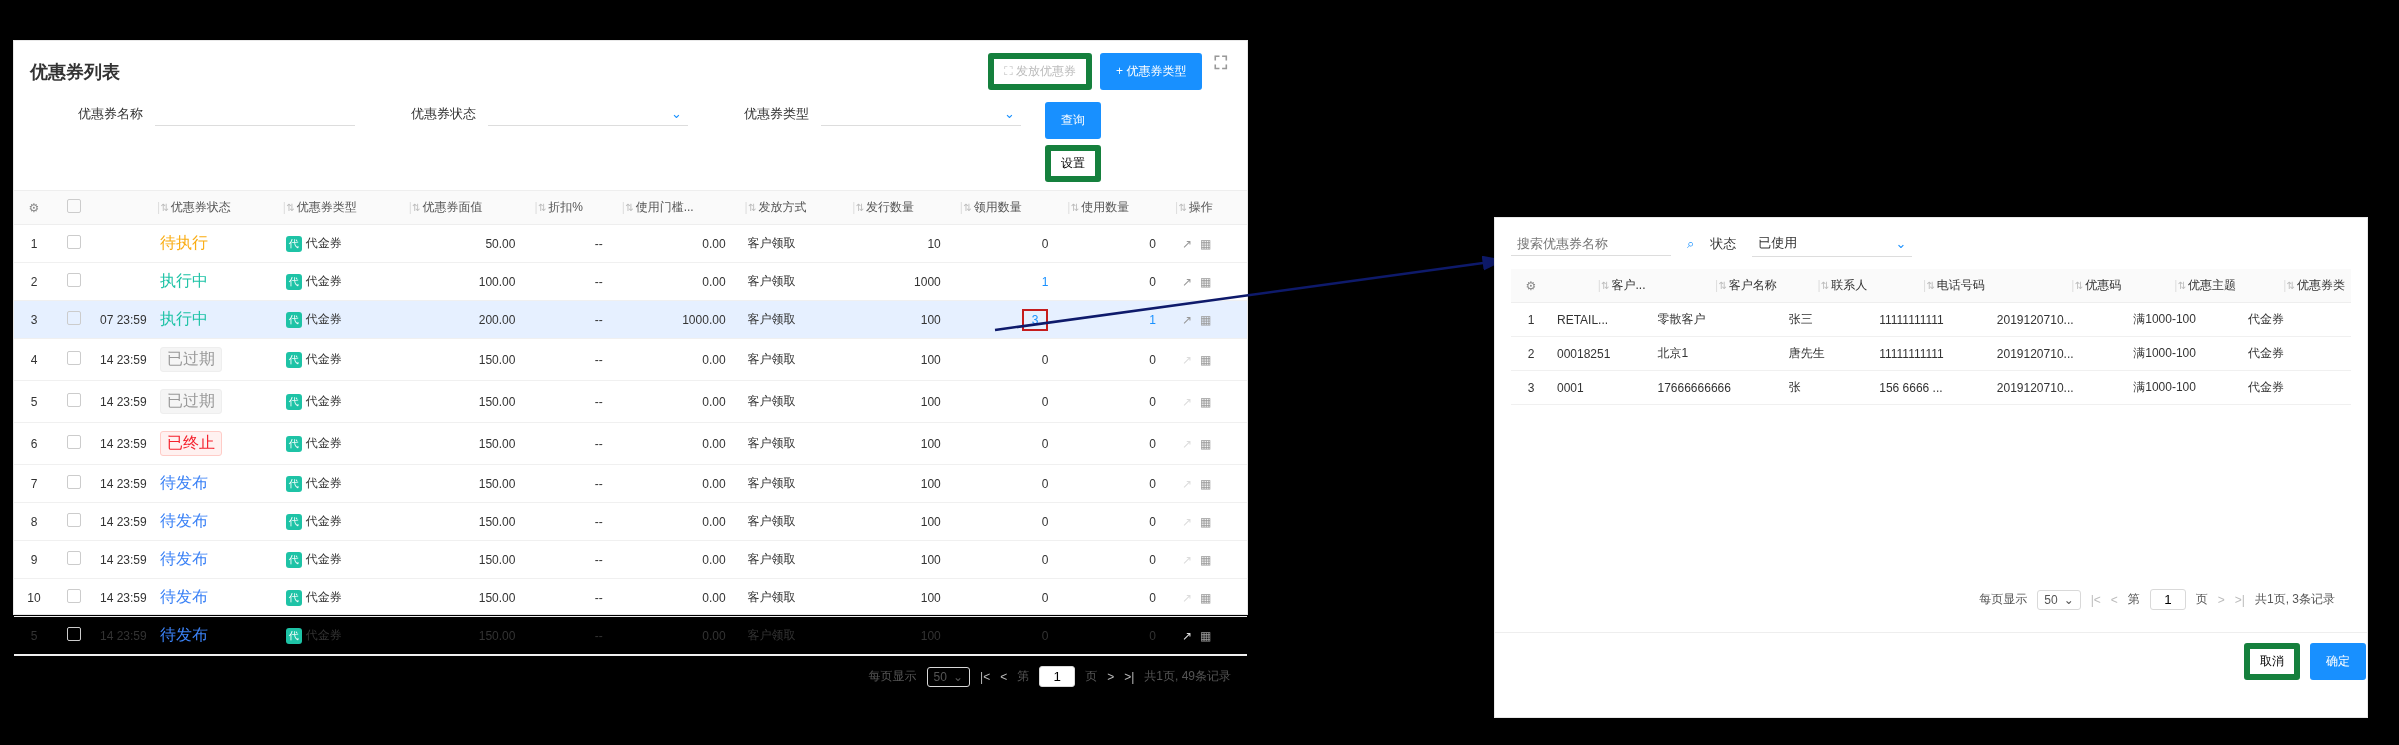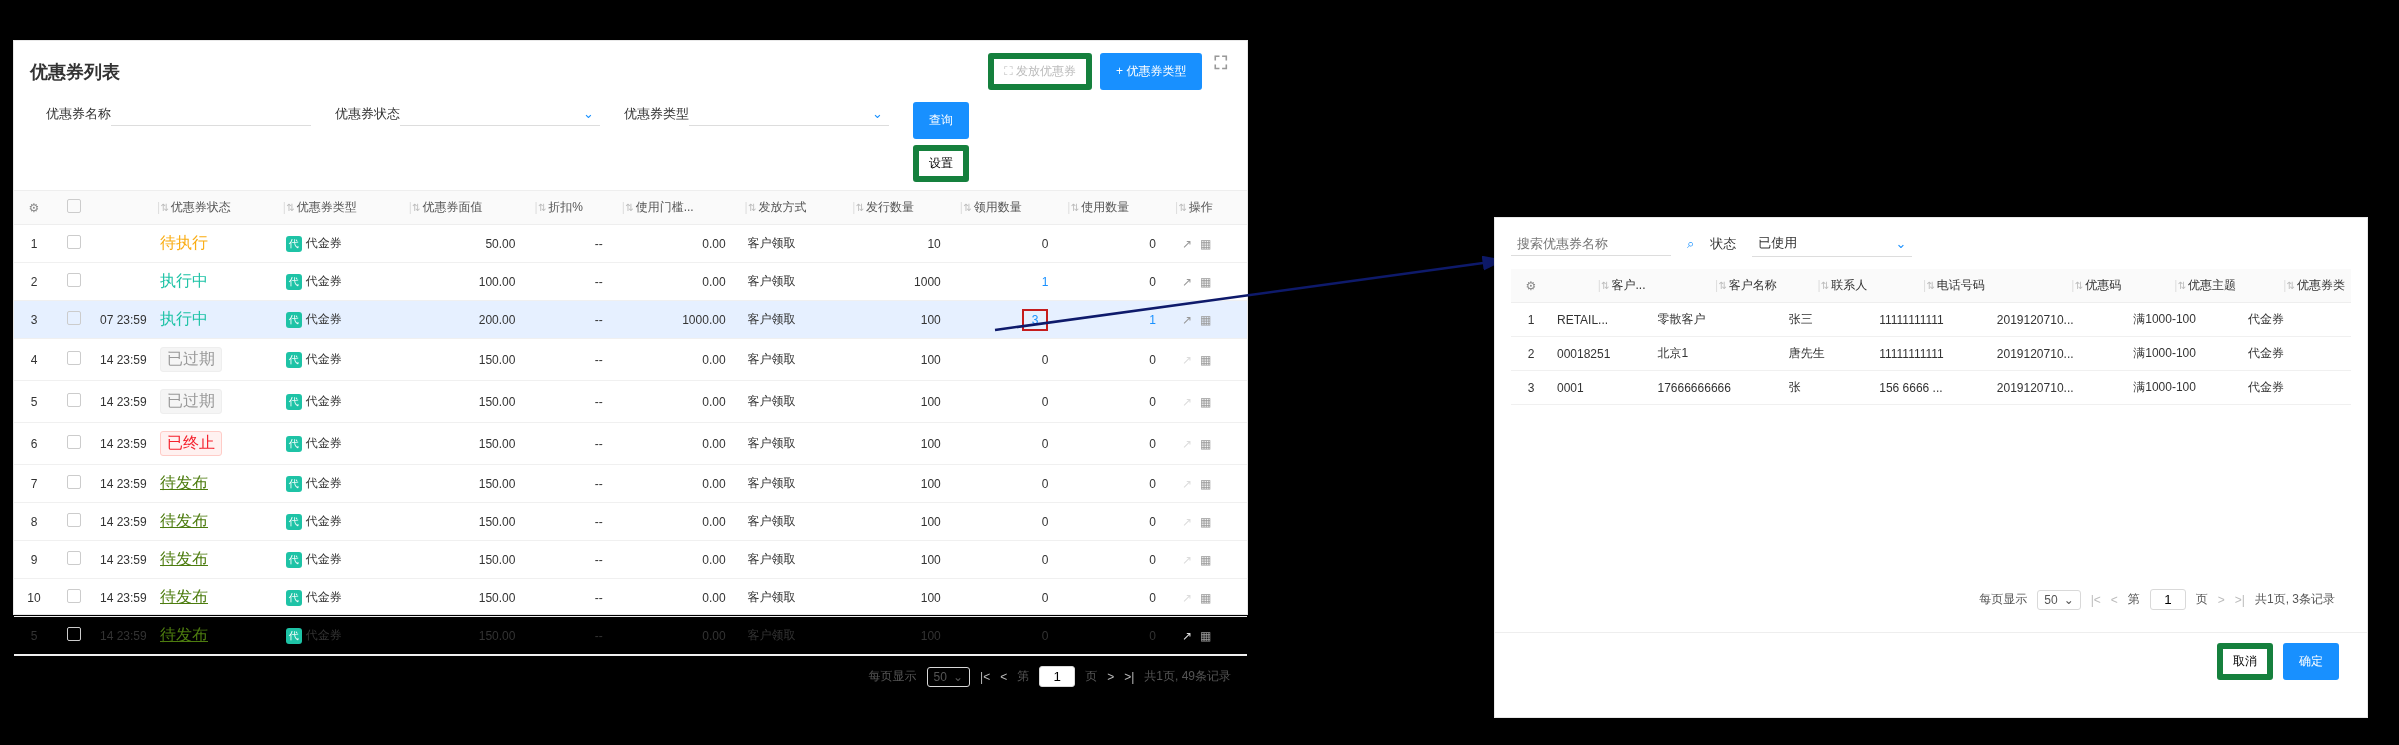--- a/index.html
+++ b/index.html
@@ -17,21 +17,21 @@
 
 
 .hdr { display: flex; align-items: center; justify-content: space-between; padding: 12px 16px; font-size: 18px; font-weight: 600; }
 .hdr-actions { display: flex; gap: 8px; }
 .btn { padding: 4px 10px; border: 6px solid #15803d; border-radius: 3px; background: #fff; cursor: pointer; font-size: 12px; }
 .btn-muted { color: #bbb; }
 .btn-primary { background: #1890ff; border-color: #1890ff; color: #fff; }
 
 
 .filters { display: flex; gap: 24px; align-items: flex-start; padding: 0 32px 8px; }
-.filter { display: flex; align-items: center; gap: 0; }
+.filter { display: flex; align-items: center; gap: 12px; margin-left: 32px; }
 .filter label { font-size: 13px; color: #333; }
 .filter input, .filter .select { border: none; border-bottom: 1px solid #ddd; padding: 4px 6px; font-size: 13px; width: 200px; }
 .filter .select { display: flex; justify-content: space-between; align-items: center; color: #999; }
 .filter-btns { display: flex; flex-direction: column; gap: 6px; }
 .chev-down { color: #1890ff; }
 
 
 .tbl-wrap { position: relative; }
 .tbl { width: 100%; border-collapse: collapse; font-size: 12px; }
 .tbl thead th { background: #fafafa; border-top: 1px solid #eee; border-bottom: 1px solid #eee; padding: 8px 6px; text-align: left; font-weight: 500; color: #555; white-space: nowrap; }
@@ -40,42 +40,42 @@
 .sort-icon { color: #bbb; font-size: 10px; margin-right: 2px; display: inline-block; }
 .sep { color: #ddd; margin: 0 -3px; }
 .chk { width: 14px; height: 14px; border: 1px solid #ccc; border-radius: 2px; display: inline-block; }
 .gear { color: #888; }
 .num-right { text-align: right; padding-right: 16px !important; }
 .status { display: inline-block; font-size: 16px; }
 .s-pending { color: #faad14; }
 .s-running { color: #1ec3a6; }
 .s-expired { color: #999; background: #f5f5f5; border: 1px solid #eee; border-radius: 3px; padding: 1px 6px; }
 .s-stopped { color: #f5222d; background: #fff1f0; border: 1px solid #ffccc7; border-radius: 3px; padding: 1px 6px; }
-.s-unpub { color: #4d7c0f; text-decoration: underline; }
+.s-unpub { color: #3b82f6; }
 .badge-type { display: inline-flex; align-items: center; gap: 4px; }
 .badge-type .sq { width: 16px; height: 16px; background: #1ec3a6; color: #fff; border-radius: 3px; display: inline-flex; align-items: center; justify-content: center; font-size: 10px; }
 .act-ico { color: #999; margin: 0 4px; cursor: pointer; }
 .act-ico.disabled { color: #ddd; }
 .link-num { color: #1890ff; text-decoration: none; }
 .redbox { border: 2px solid #c51c1c; padding: 2px 8px; }
 
 
 .pager { display: flex; align-items: center; justify-content: flex-end; gap: 10px; padding: 10px 16px; font-size: 12px; color: #555; border-top: 1px solid #eee; }
 .pager .sel { border: 1px solid #d9d9d9; padding: 2px 6px; border-radius: 3px; display: inline-flex; gap: 6px; align-items: center; }
 .pager .pbtn { color: #bbb; cursor: pointer; }
 .pager input { width: 36px; text-align: center; border: 1px solid #d9d9d9; border-radius: 3px; padding: 2px; }
 
 
 .modal-hdr { display: flex; justify-content: space-between; align-items: center; padding: 10px 16px; border-bottom: 1px solid #eee; }
 .modal-body { padding: 12px 16px; }
 .search-row { display: flex; gap: 16px; align-items: center; margin-bottom: 12px; }
 .search-row input { border: none; border-bottom: 1px solid #ddd; padding: 4px 6px; width: 160px; font-size: 13px; }
 .search-row .sicon { color: #1890ff; }
 .search-row .sel2 { border-bottom: 1px solid #ddd; padding: 4px 6px; width: 160px; display: inline-flex; justify-content: space-between; align-items: center; }
-.modal-ftr { display: flex; justify-content: flex-end; gap: 10px; padding: 10px 28px; border-top: 1px solid #eee; }
+.modal-ftr { display: flex; justify-content: flex-end; gap: 10px; padding: 10px 1px; border-top: 1px solid #eee; }
 
 
 .arrow-svg { position: absolute; left: 985px; top: 250px; pointer-events: none; }
 
 .r-tbl { width: 100%; border-collapse: collapse; font-size: 12px; }
 .r-tbl th { background: #fafafa; padding: 8px 6px; text-align: right; border-bottom: 1px solid #eee; font-weight: 500; white-space: nowrap; }
 .r-tbl td { padding: 8px 6px; border-bottom: 1px solid #f0f0f0; white-space: nowrap; }
 .modal-tbl-wrap { height: 310px; }
 </style>
 </head>

